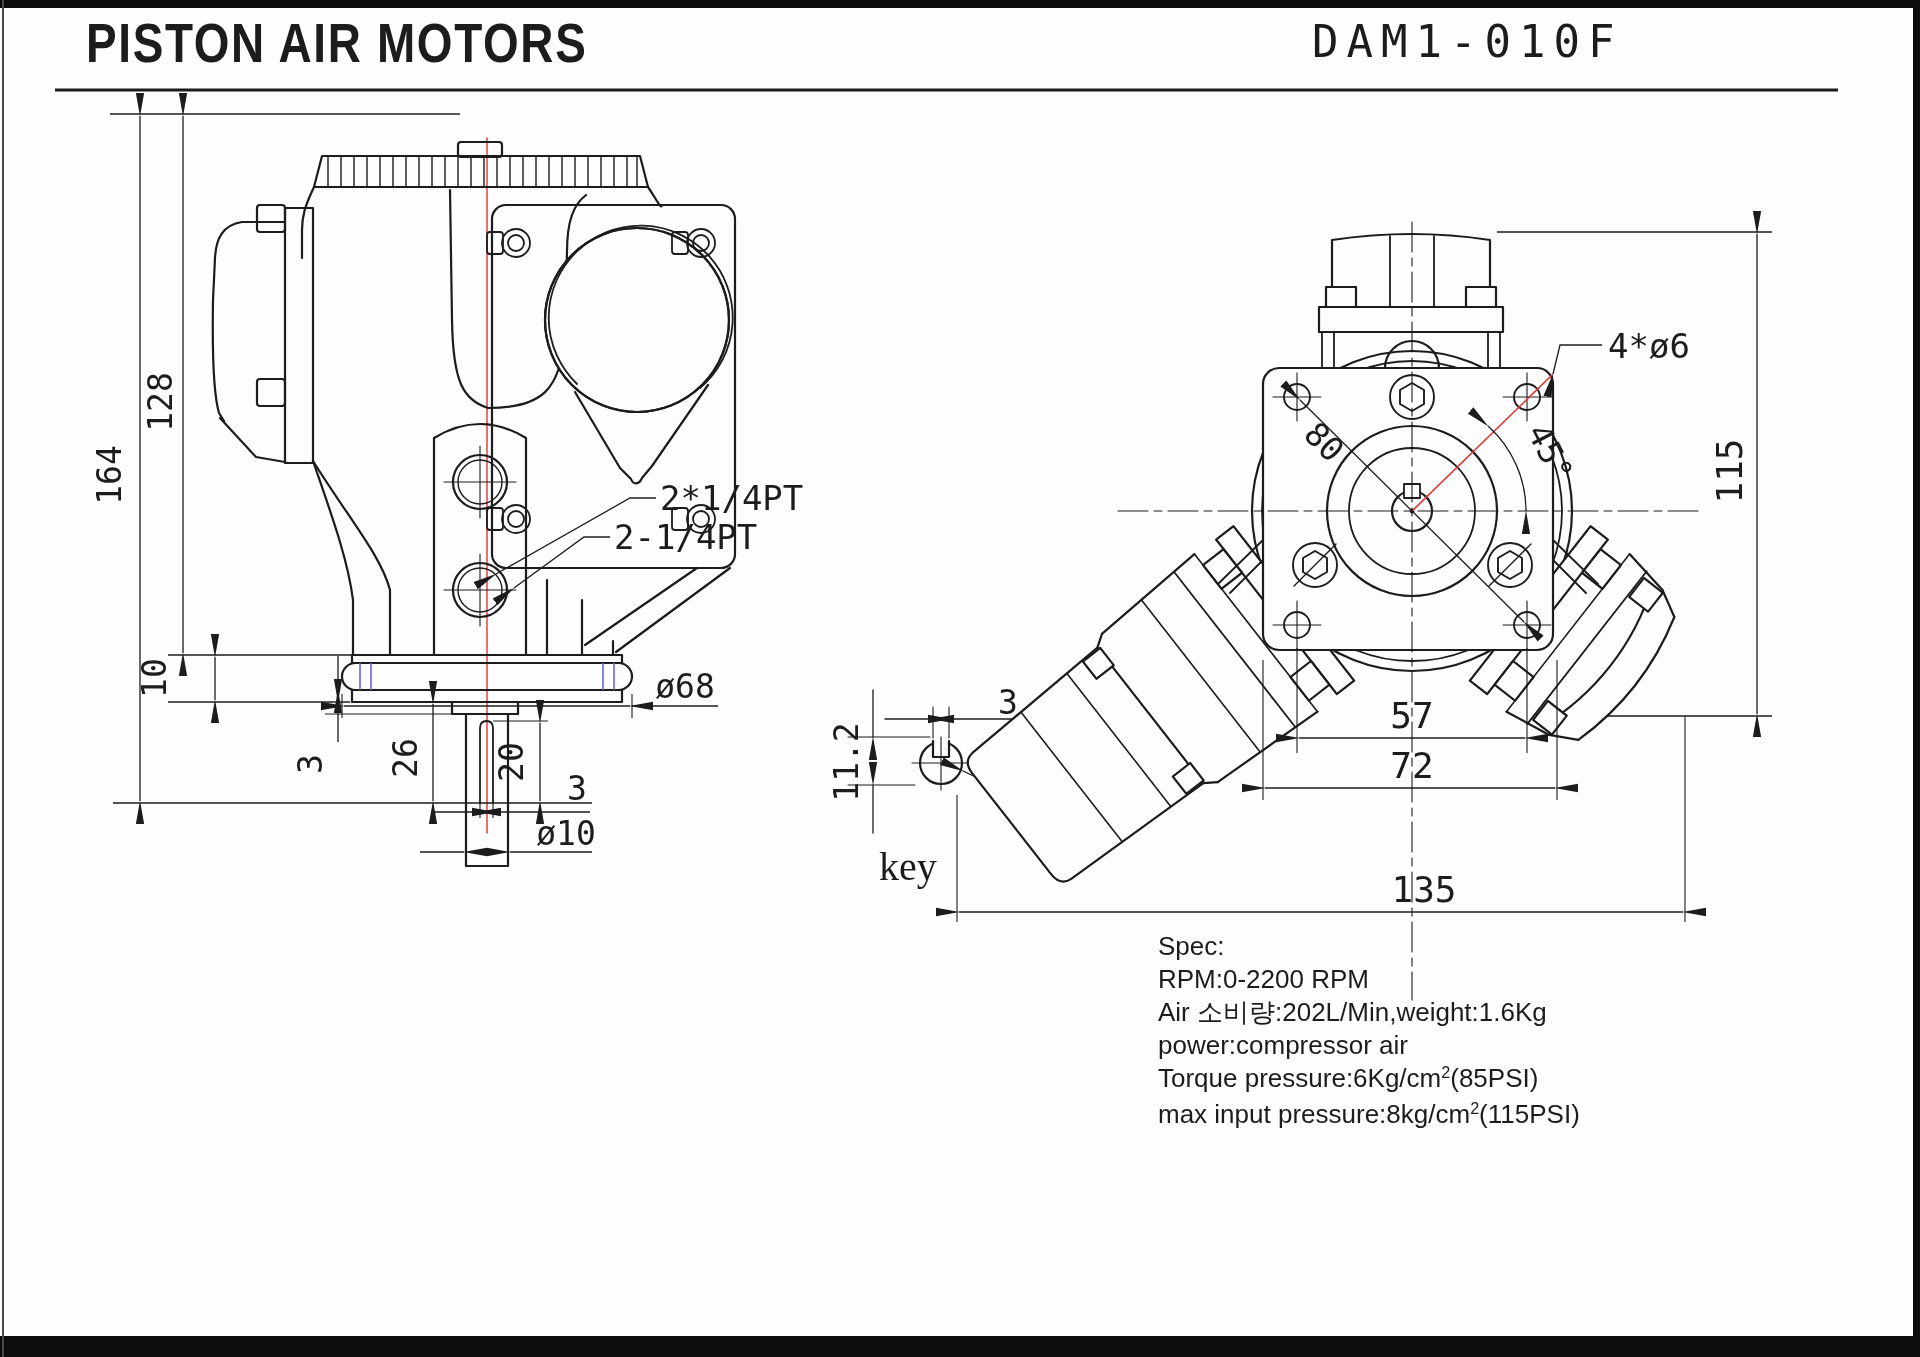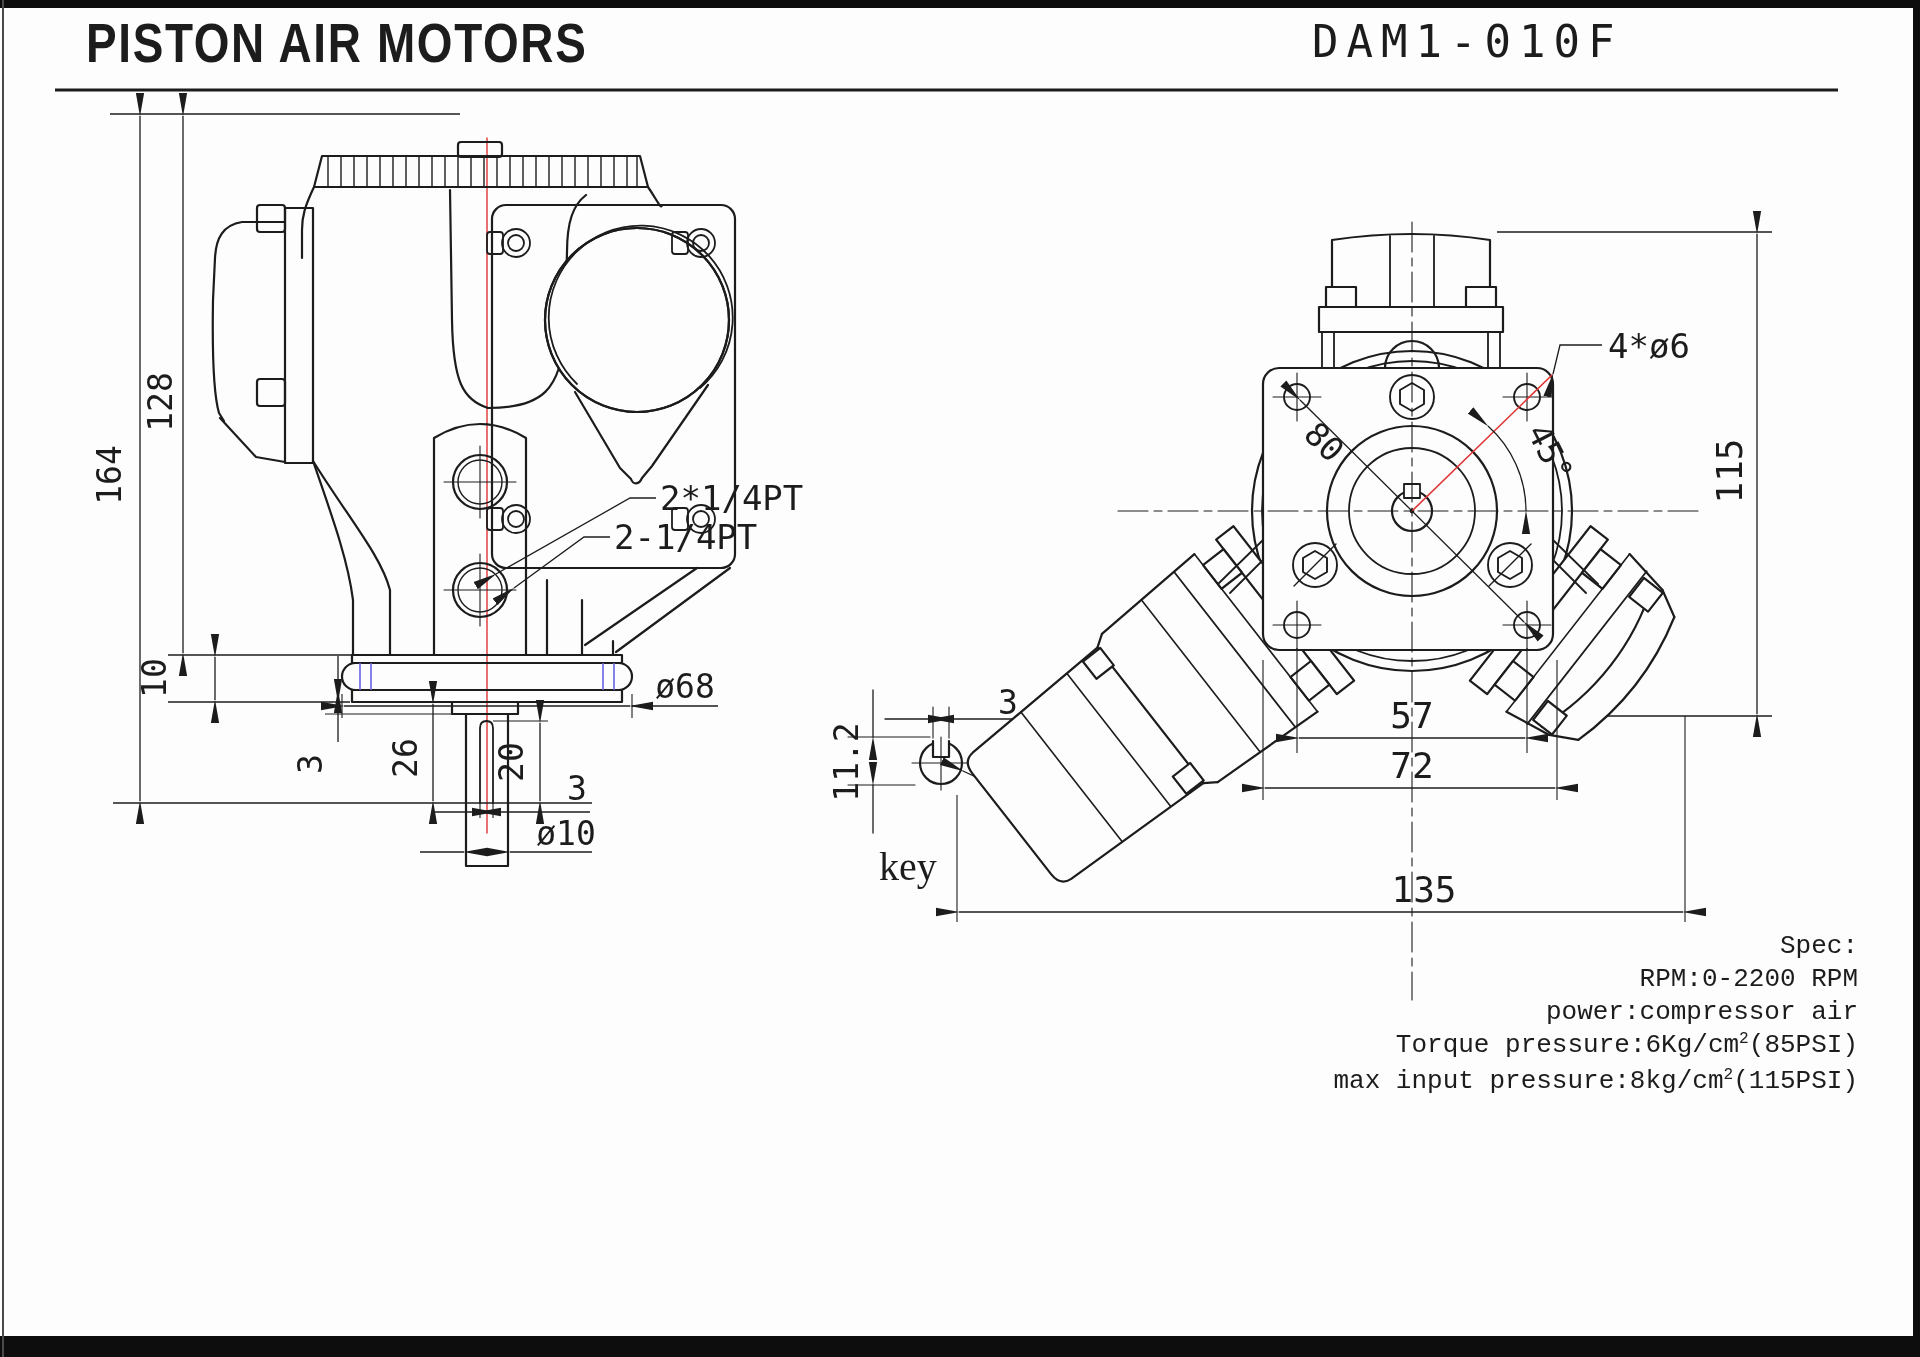--- a/index.html
+++ b/index.html
@@ -1,25 +1,25 @@
 <!DOCTYPE html>
 <html><head>
 <meta charset="utf-8">
 <style>
   html,body{margin:0;padding:0;background:#777;}
   .page{position:relative;width:1920px;height:1357px;background:#fdfdfd;overflow:hidden;
-        font-family:"Liberation Sans",sans-serif;text-align:right;}
+        font-family:"Liberation Sans",sans-serif;}
   .border{position:absolute;background:#0d0d0d;}
   .b-top{left:0;top:0;width:1920px;height:8px;}
   .b-bottom{left:0;top:1336px;width:1920px;height:21px;}
   .b-right{left:1913px;top:0;width:7px;height:1357px;}
   .b-left{left:2px;top:0;width:2px;height:1357px;background:#4a4a4a;}
   svg text{user-select:none;}
   .spec{position:absolute;left:1158px;top:930px;width:700px;color:#1c1c1c;
-        font-family:Liberation Mono, monospace;font-size:26px;line-height:33px;
+        font-family:Liberation Sans, sans-serif;font-size:26px;line-height:33px;
         letter-spacing:0px;white-space:nowrap;}
   .spec .sup{font-size:0.62em;position:relative;top:-0.55em;}
 </style>
 </head>
 <body>
 
 <div class="page">
 
 <svg width="1920" height="1357" viewBox="0 0 1920 1357" font-family="DejaVu Sans Mono, monospace" fill="#1c1c1c">
   <defs>
@@ -301,20 +301,21 @@
     <text x="1412" y="778" font-size="36">72</text>
     <text x="1424" y="902" font-size="36">135</text>
   </g>
 </svg>
 
   
   <div class="spec">
     <div>Spec:</div>
     <div id="spec-lines">
         <div><span>RPM:0-2200 RPM</span></div>
+        <div><span>Air 소비량:202L/Min,weight:1.6Kg</span></div>
         <div><span>power:compressor air</span></div>
         <div><span>Torque pressure:6Kg/cm</span><span class="sup">2</span><span>(85PSI)</span></div>
         <div><span>max input pressure:8kg/cm</span><span class="sup">2</span><span>(115PSI)</span></div>
       </div>
   </div>
 
   
   <div class="border b-top"></div>
   <div class="border b-bottom"></div>
   <div class="border b-right"></div>

